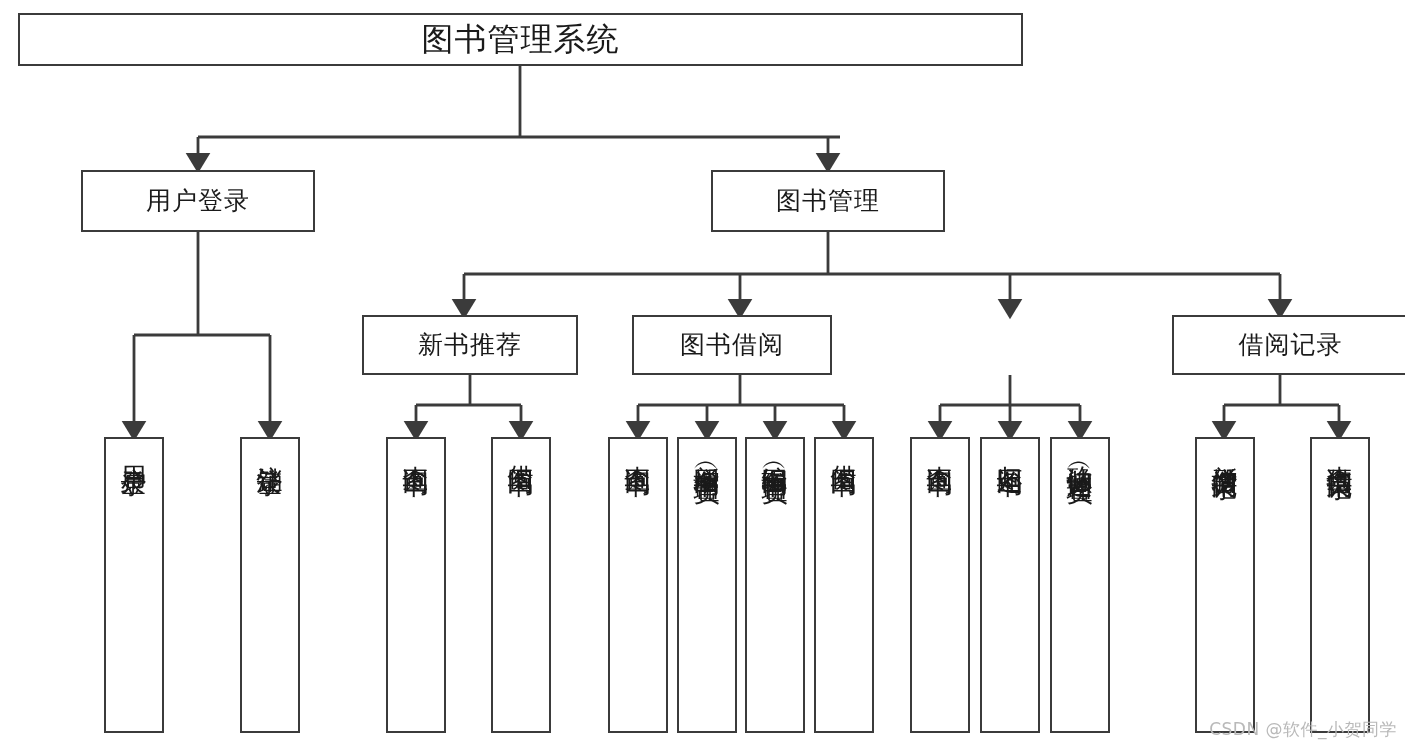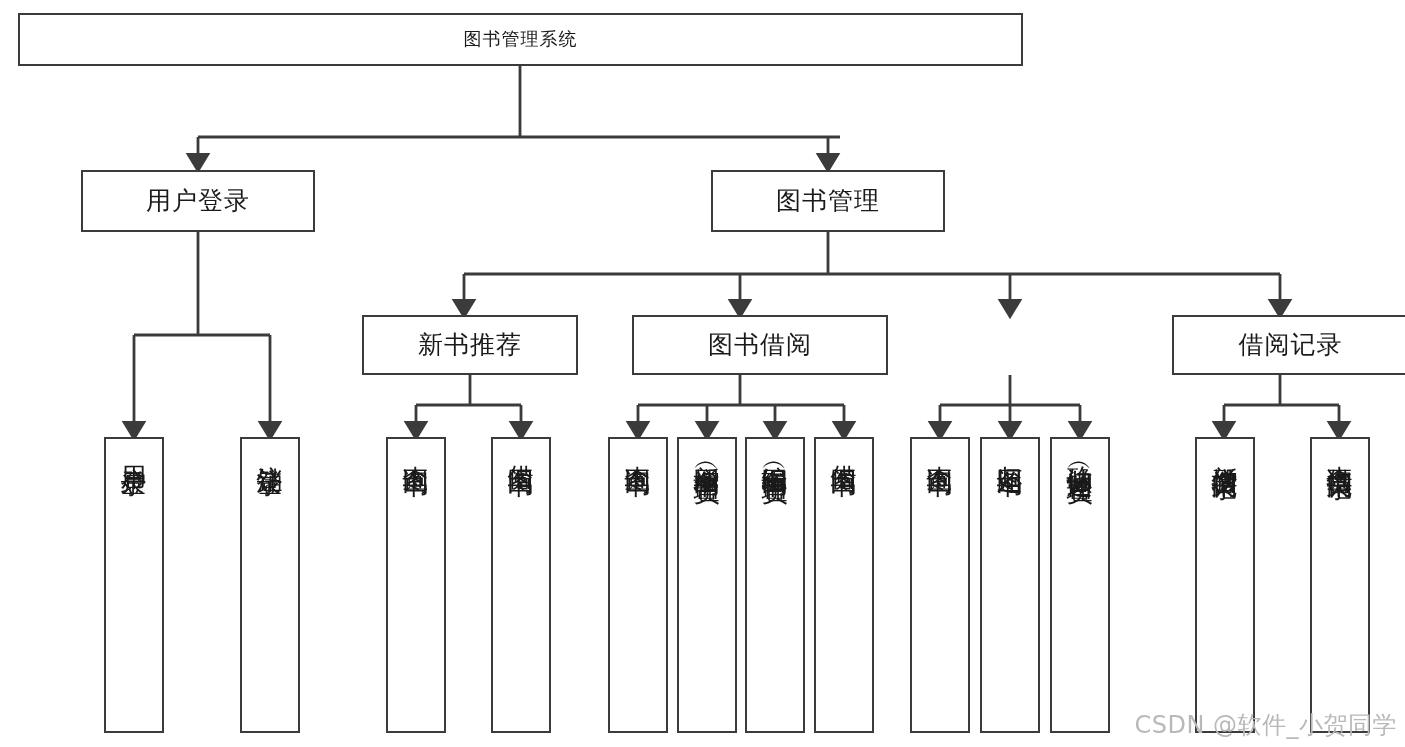--- a/index.html
+++ b/index.html
@@ -43,35 +43,35 @@
   }
   .node.vert .label {
     writing-mode: vertical-rl;
     text-orientation: upright;
     font-size: 26px;
     line-height: 1.08;
     letter-spacing: 2px;
     white-space: nowrap;
   }
   .node.root .label {
-    font-size: 18px;
+    font-size: 32px;
   }
   svg.links {
     position: absolute;
     left: 0;
     top: 0;
     width: 1405px;
     height: 747px;
     pointer-events: none;
   }
   .watermark {
     position: absolute;
     right: 8px;
     bottom: 6px;
-    font-size: 24px;
+    font-size: 17px;
     color: #b9b9b9;
     letter-spacing: 0.5px;
     white-space: nowrap;
   }
 </style>
 </head>
 <body>
 
 <div id="canvas">
 
@@ -132,21 +132,21 @@
   <div class="node horiz" style="left:81px; top:170px; width:234px; height:62px;">
     <span class="label">用户登录</span>
   </div>
   <div class="node horiz" style="left:711px; top:170px; width:234px; height:62px;">
     <span class="label">图书管理</span>
   </div>
 
   <div class="node horiz" style="left:362px; top:315px; width:216px; height:60px;">
     <span class="label">新书推荐</span>
   </div>
-  <div class="node horiz" style="left:632px; top:315px; width:256px; height:60px;">
+  <div class="node horiz" style="left:632px; top:315px; width:200px; height:60px;">
     <span class="label">图书借阅</span>
   </div>
   <div class="node horiz" style="left:1172px; top:315px; width:237px; height:60px;">
     <span class="label">借阅记录</span>
   </div>
 
   <div class="node vert" style="left:104px; top:437px; width:60px; height:296px;">
     <span class="label">用户登录</span>
   </div>
   <div class="node vert" style="left:240px; top:437px; width:60px; height:296px;">

